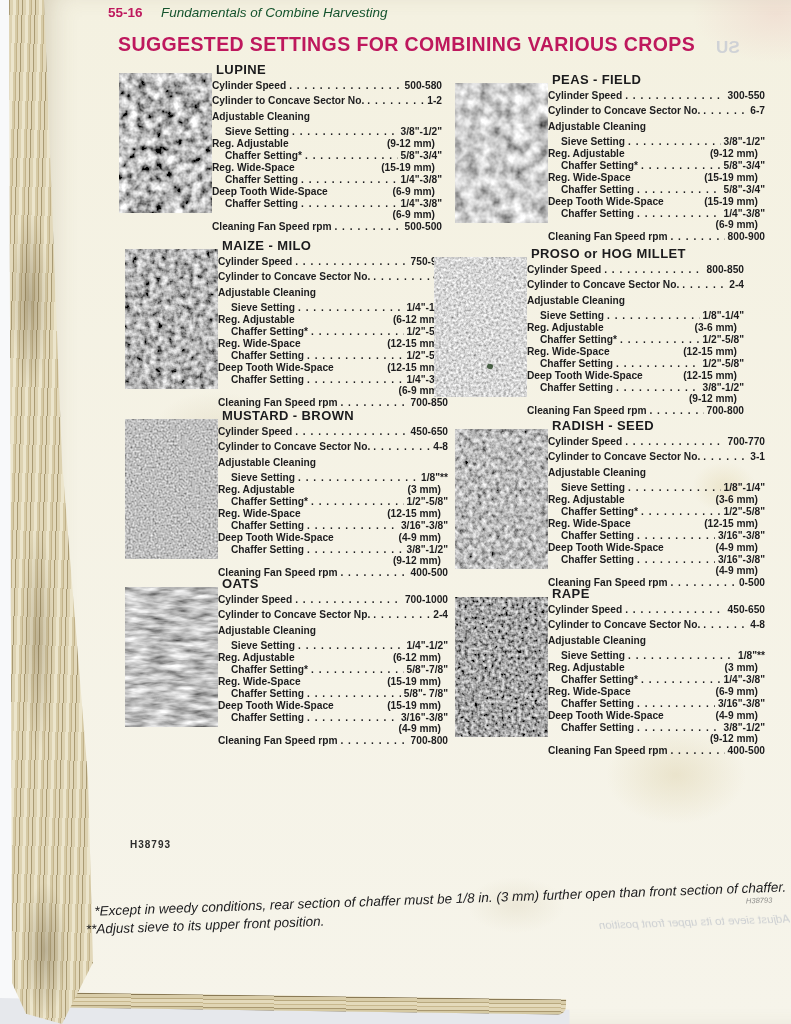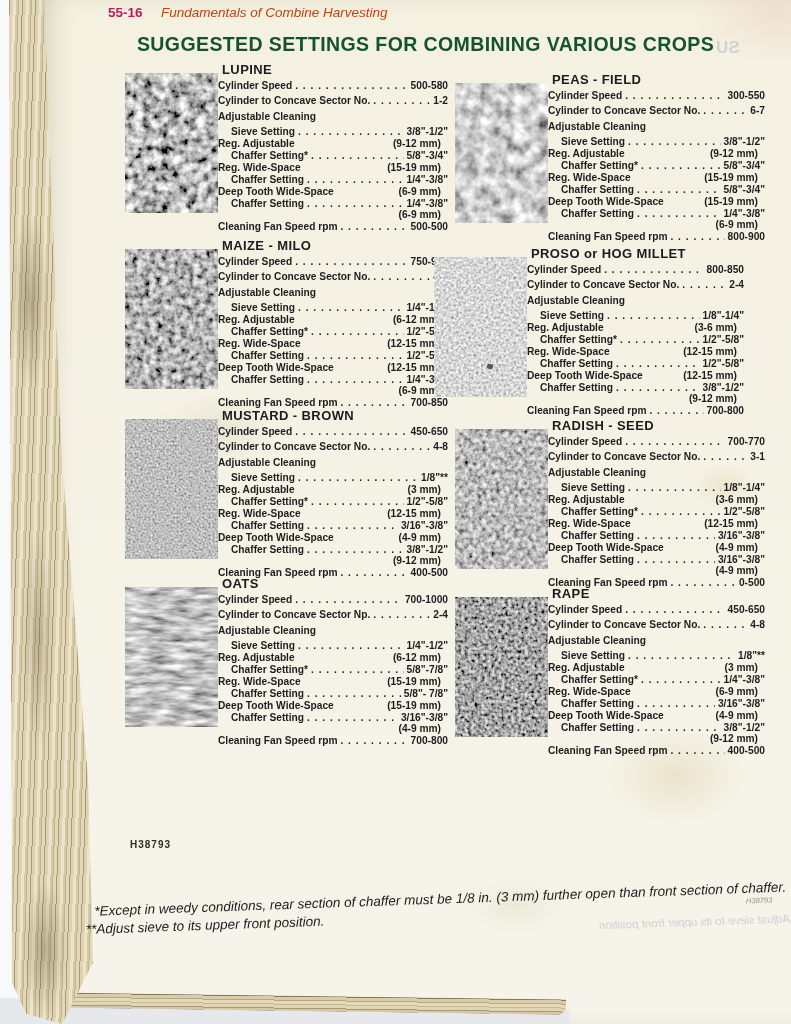--- a/index.html
+++ b/index.html
@@ -31,23 +31,23 @@
   .edge-left{position:absolute;left:0;top:0;width:100px;height:1024px;
         clip-path:polygon(9px 0,44px 0,62px 45%,88px 76%,93px 94%,62px 100%,26px 99%,12px 96%);
         background-image:
           radial-gradient(26px 120px at 30px 300px, rgba(105,88,52,.38), transparent 75%),
           radial-gradient(22px 150px at 38px 640px, rgba(105,88,52,.30), transparent 75%),
           radial-gradient(30px 90px at 45px 950px, rgba(95,80,48,.35), transparent 75%),
           repeating-linear-gradient(92deg,#ece5cc 0 3px,#d6caa6 3px 5px,#c2b289 5px 6px,#e2d8ba 6px 9px,#a99a73 9px 10px,#ddd2b1 10px 13px);}
 
   
   .hdr-num{position:absolute;left:108px;top:4px;font:700 13.5px/17px "Liberation Sans",sans-serif;color:#be185d;}
-  .hdr-book{position:absolute;left:161px;top:4px;font:italic 400 13.5px/17px "Liberation Sans",sans-serif;color:#c2410c;}
-  .main-title{position:absolute;left:118px;right:58px;top:33px;text-align:center;
-        font:700 19.5px/22px "Liberation Sans",sans-serif;letter-spacing:.4px;color:#14532d;}
+  .hdr-book{position:absolute;left:161px;top:4px;font:italic 400 13.5px/17px "Liberation Sans",sans-serif;color:#14532d;}
+  .main-title{position:absolute;left:118px;right:58px;top:33px;text-align:left;
+        font:700 19.5px/22px "Liberation Sans",sans-serif;letter-spacing:.4px;color:#be185d;}
   .ghost-su{position:absolute;left:716px;top:38px;transform:scaleX(-1);
         font:700 17px "Liberation Sans",sans-serif;color:#c7cbd4;opacity:.8;filter:blur(.4px);}
 
   .crop{position:absolute;width:323px;}
   .crop.right{width:310px;}
   .crop-title{margin:0 0 3px 97px;font:700 13px/15px "Liberation Sans",sans-serif;
         letter-spacing:.4px;color:#1b1b1d;}
   .crop-body{display:flex;gap:0;}
   .photo{width:93px;height:140px;flex:0 0 93px;margin-top:-7px;display:block;}
   .rows{flex:1 1 auto;min-width:0;}
@@ -172,21 +172,21 @@
   <div class="page"></div>
   <div class="scan-bottom"></div>
   <div class="edge-bottom"></div>
   <div class="edge-left"></div>
 
   <div class="hdr-num">55-16</div>
   <div class="hdr-book">Fundamentals of Combine Harvesting</div>
   <div class="main-title">SUGGESTED SETTINGS FOR COMBINING VARIOUS CROPS</div>
   <div class="ghost-su">SU</div>
 
-  <section class="crop" style="left:125px;top:62px">
+  <section class="crop" style="left:119px;top:62px">
     <h2 class="crop-title">LUPINE</h2>
     <div class="crop-body">
       <svg class="photo" viewBox="0 0 93 140" preserveAspectRatio="none">
           <rect width="93" height="140" fill="#777" filter="url(#ph0)"></rect>
         </svg>
       <div class="rows">
           <div class="row">
             <span class="lab">Cylinder Speed</span>
             <span class="leader"></span>
             <span class="val">500-580</span>

